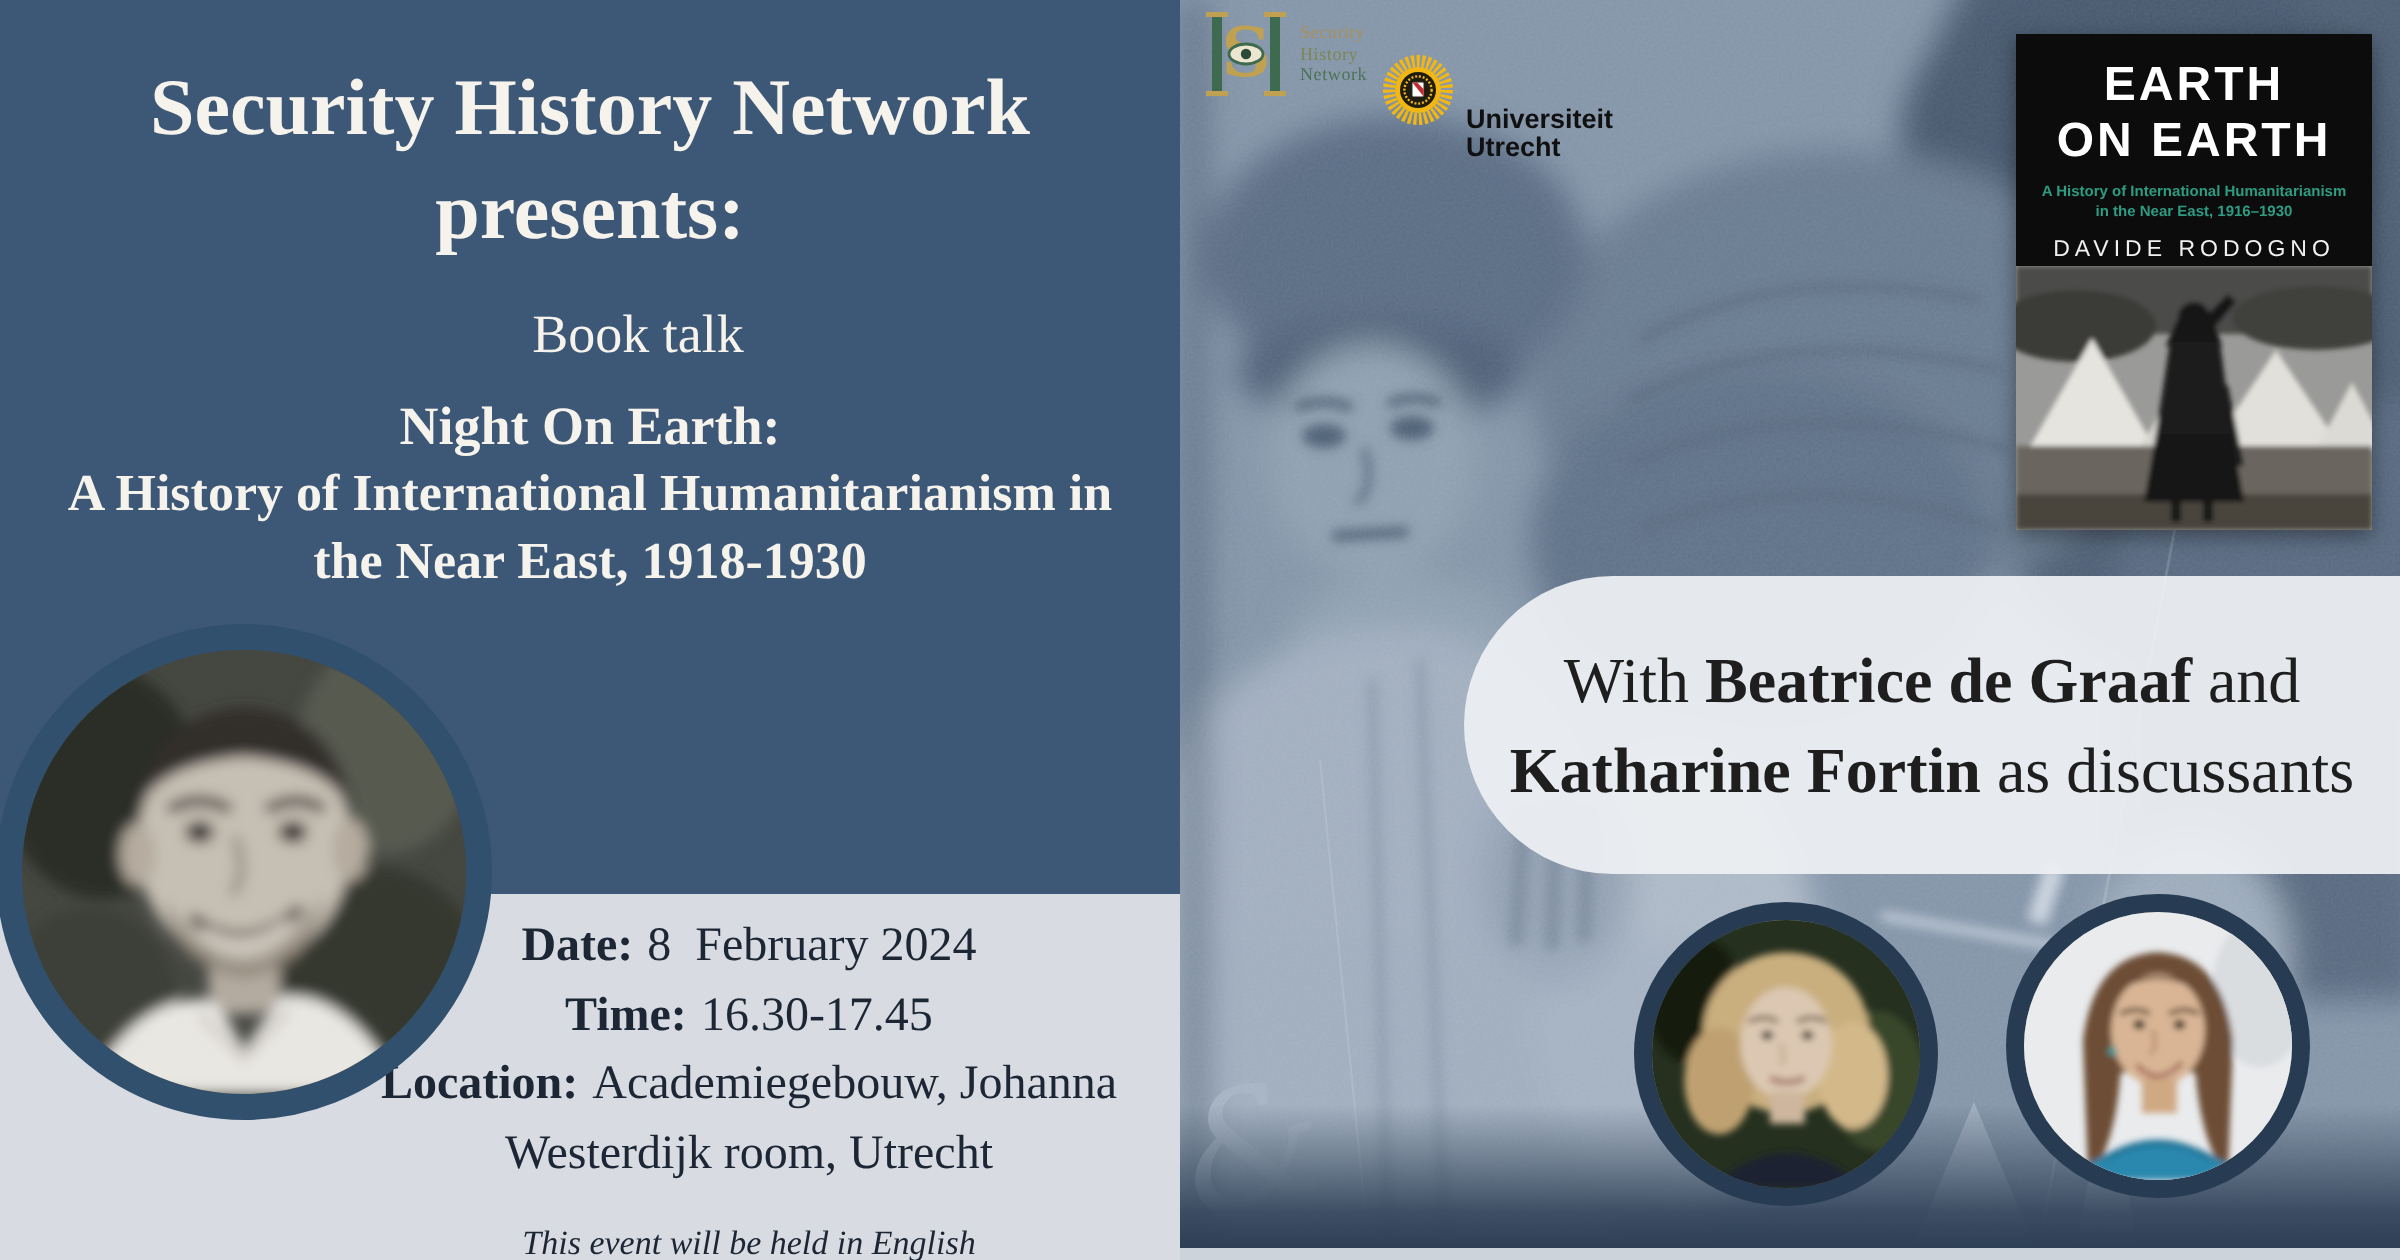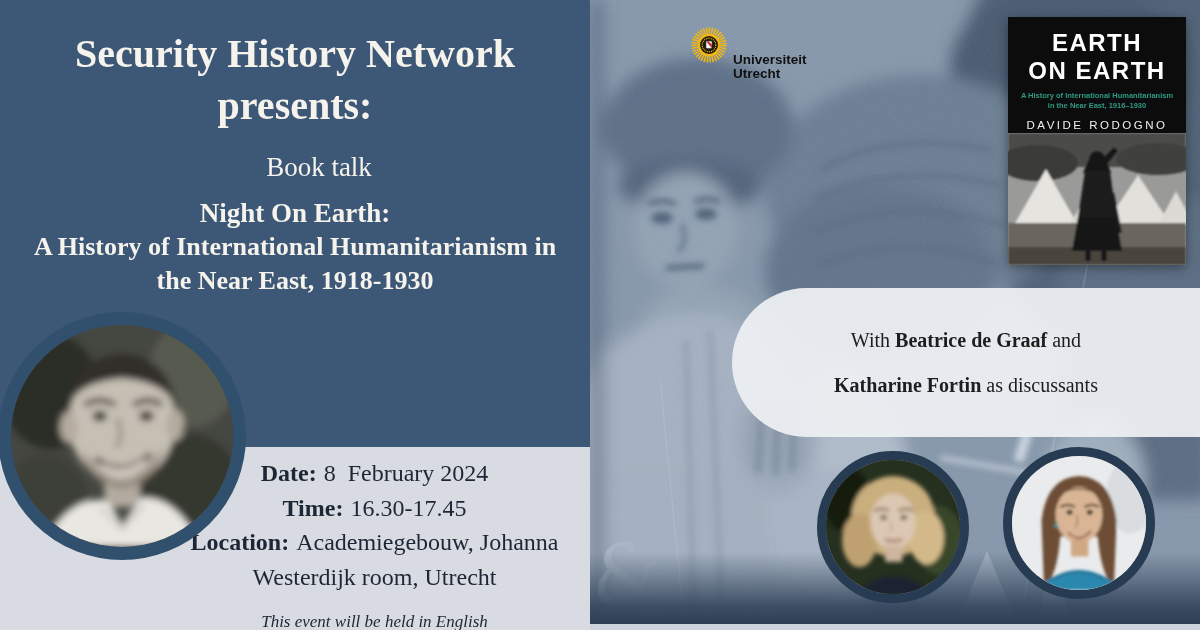--- a/index.html
+++ b/index.html
@@ -50,21 +50,21 @@
                line-height:28px;letter-spacing:1.5px;}
   .cover-sub{margin-top:6px;text-align:center;color:#2e9c82;font-weight:700;font-size:7.5px;line-height:10px;}
   .cover-author{margin-top:8px;text-align:center;color:#f0f0f0;font-size:11.5px;letter-spacing:2.5px;}
   .cover-photo{position:absolute;left:0;bottom:0;width:178px;height:132px;}
   .cover-photo svg{display:block;width:100%;height:100%;}
 
   
   .pill{position:absolute;left:732px;top:288px;width:468px;height:149px;
         background:rgba(236,239,242,.95);border-radius:75px 0 0 75px;
         display:flex;align-items:center;justify-content:center;}
-  .pill-text{text-align:center;font-size:20px;line-height:45px;color:#1e1e1e;}
+  .pill-text{text-align:center;font-size:32px;line-height:45px;color:#1e1e1e;}
   .pill-text span{white-space:pre-wrap;}
 </style>
 </head>
 <body>
 
 <div class="stage">
 
   <div class="photo-panel">
     <svg viewBox="0 0 610 630" aria-hidden="true">
       <defs>
@@ -202,20 +202,38 @@
           <ellipse cx="40" cy="41" rx="3.2" ry="2.4" fill="#2c2824"></ellipse>
           <ellipse cx="61" cy="41" rx="3.2" ry="2.4" fill="#2c2824"></ellipse>
           <path d="M48,42 Q51,52 47,55" stroke="#9a8f83" stroke-width="2" fill="none"></path>
           <path d="M38,60 Q50,70 63,58" stroke="#4e4238" stroke-width="2.4" fill="none"></path>
           <path d="M41,63 Q50,69 60,61" stroke="#f0ebe4" stroke-width="1.6" fill="none" opacity="0.8"></path>
         </g>
       </svg>
     </div>
   </div>
 
+  <div class="shn-logo">
+    <svg width="42" height="44" viewBox="0 0 40 44" aria-hidden="true">
+      <rect x="3" y="3" width="5" height="38" fill="#3e6b4f"></rect>
+      <rect x="32" y="3" width="5" height="38" fill="#3e6b4f"></rect>
+      <rect x="0" y="1" width="11" height="2.5" fill="#c0a152"></rect>
+      <rect x="0" y="40.5" width="11" height="2.5" fill="#c0a152"></rect>
+      <rect x="29" y="1" width="11" height="2.5" fill="#c0a152"></rect>
+      <rect x="29" y="40.5" width="11" height="2.5" fill="#c0a152"></rect>
+      <text x="20" y="33" font-family="DejaVu Serif, serif" font-size="34" font-weight="bold" fill="#c0a152" text-anchor="middle">S</text>
+      <ellipse cx="20" cy="22" rx="8.5" ry="5" fill="#ece5cf" stroke="#3e6b4f" stroke-width="1.4"></ellipse>
+      <circle cx="20" cy="22" r="2.6" fill="#2c4a38"></circle>
+    </svg>
+    <div class="shn-text">
+      <div class="shn-l1">Security</div>
+      <div class="shn-l2">History</div>
+      <div class="shn-l3">Network</div>
+    </div>
+  </div>
 
   <div class="uu-logo">
     <svg width="36" height="36" viewBox="0 0 36 36" aria-hidden="true">
       <circle cx="18" cy="18" r="14.5" fill="none" stroke="#f2b713" stroke-width="6" stroke-dasharray="1.5 1.1"></circle>
       <circle cx="18" cy="18" r="11.5" fill="#f2b713"></circle>
       <circle cx="18" cy="18" r="9" fill="#1f1c10"></circle>
       <circle cx="18" cy="18" r="6.8" fill="none" stroke="#f2b713" stroke-width="1.2" stroke-dasharray="1 0.9"></circle>
       <rect x="15.2" y="14.2" width="5.6" height="7" rx="0.6" fill="#ffffff" stroke="#8c8c8c" stroke-width="0.3"></rect>
       <path d="M15.2,14.2 L20.8,21.2 L20.8,17.6 L17.6,14.2 Z" fill="#c6292e"></path>
     </svg>

